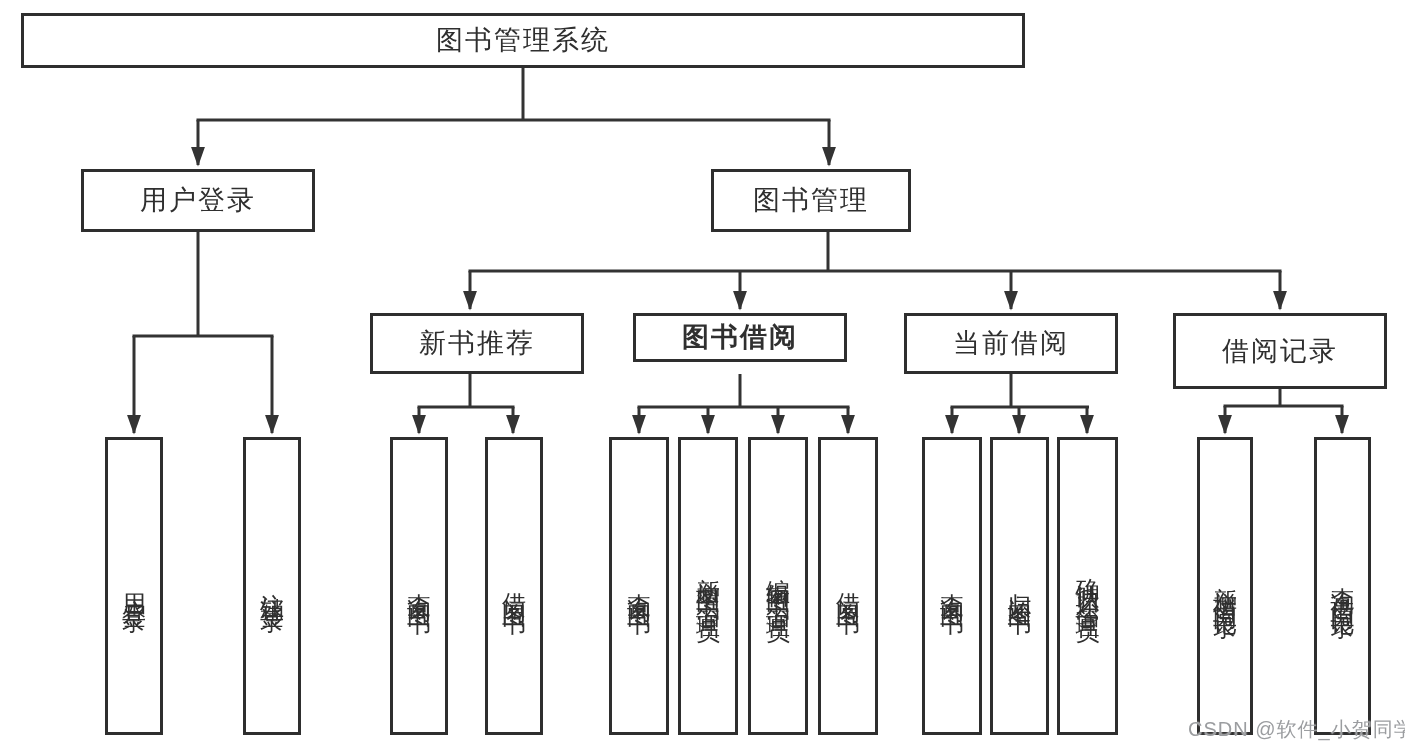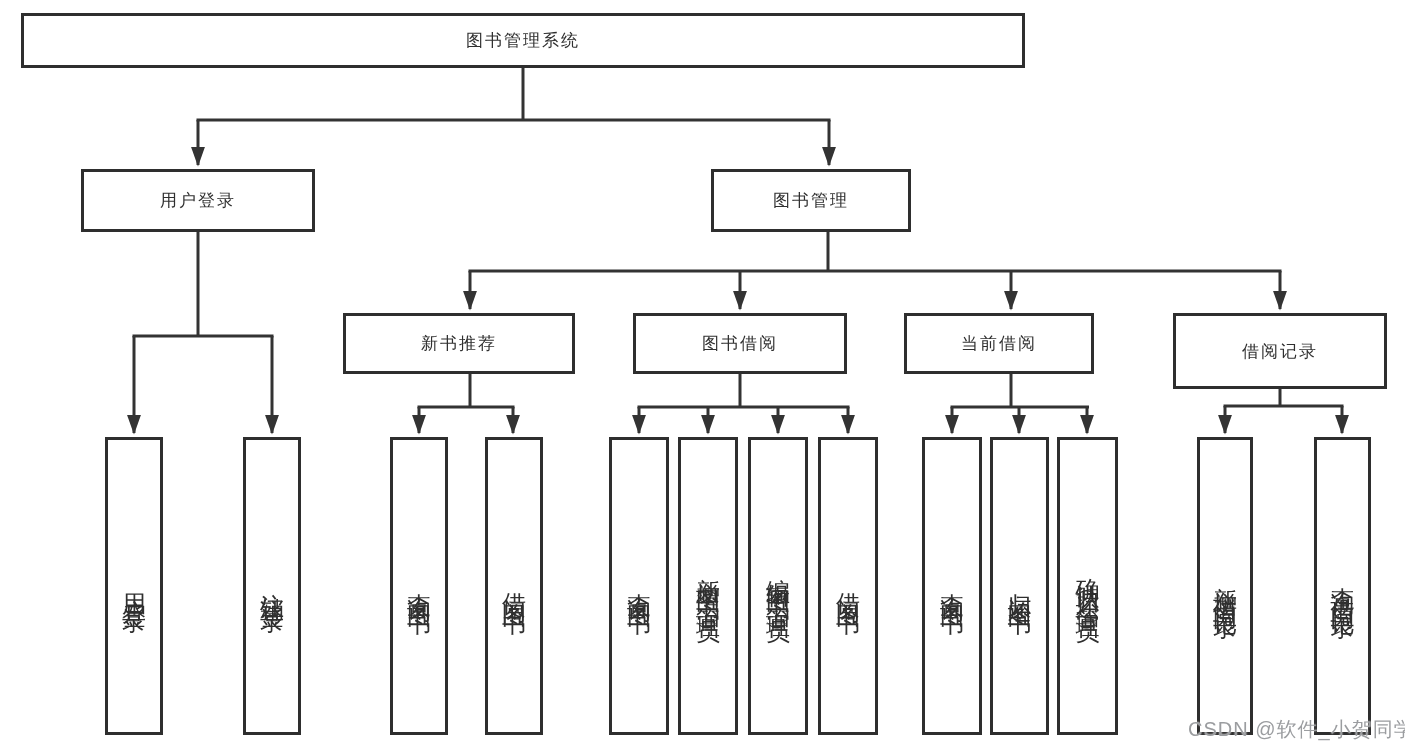--- a/index.html
+++ b/index.html
@@ -14,21 +14,21 @@
   #wires{position:absolute;left:0;top:0;width:1405px;height:747px;}
   .box{
     position:absolute;
     background:#ffffff;
     border:3px solid #2e2e2e;
     box-sizing:border-box;
     display:flex;align-items:center;justify-content:center;
     line-height:1;
     z-index:2;
   }
-  .h-box{font-size:17px;letter-spacing:2px;}
+  .h-box{font-size:27px;letter-spacing:2px;}
   .leaf{
     writing-mode:vertical-rl;
     text-orientation:mixed;
     font-size:24px;
     letter-spacing:6px;
     z-index:2;
   }
   .leaf span{display:block;}
   #watermark{
     position:absolute;
@@ -112,27 +112,27 @@
     <span>图书管理系统</span>
   </div>
 
   <div class="box h-box" style="left:81px;top:169px;width:234px;height:63px;">
     <span>用户登录</span>
   </div>
   <div class="box h-box" style="left:711px;top:169px;width:200px;height:63px;">
     <span>图书管理</span>
   </div>
 
-  <div class="box h-box" style="left:343px;top:313px;width:232px;height:61px;">
+  <div class="box h-box" style="left:370px;top:313px;width:214px;height:61px;">
     <span>新书推荐</span>
   </div>
-  <div class="box h-box" style="left:633px;top:313px;width:214px;height:61px;">
+  <div class="box h-box" style="left:633px;top:313px;width:214px;height:49px;font-weight:bold;">
     <span>图书借阅</span>
   </div>
-  <div class="box h-box" style="left:904px;top:313px;width:190px;height:61px;">
+  <div class="box h-box" style="left:904px;top:313px;width:214px;height:61px;">
     <span>当前借阅</span>
   </div>
   <div class="box h-box" style="left:1173px;top:313px;width:214px;height:76px;">
     <span>借阅记录</span>
   </div>
 
   <div class="box leaf" style="left:105px;top:437px;width:58px;height:298px;">
     <span>用户登录</span>
   </div>
   <div class="box leaf" style="left:243px;top:437px;width:58px;height:298px;">

